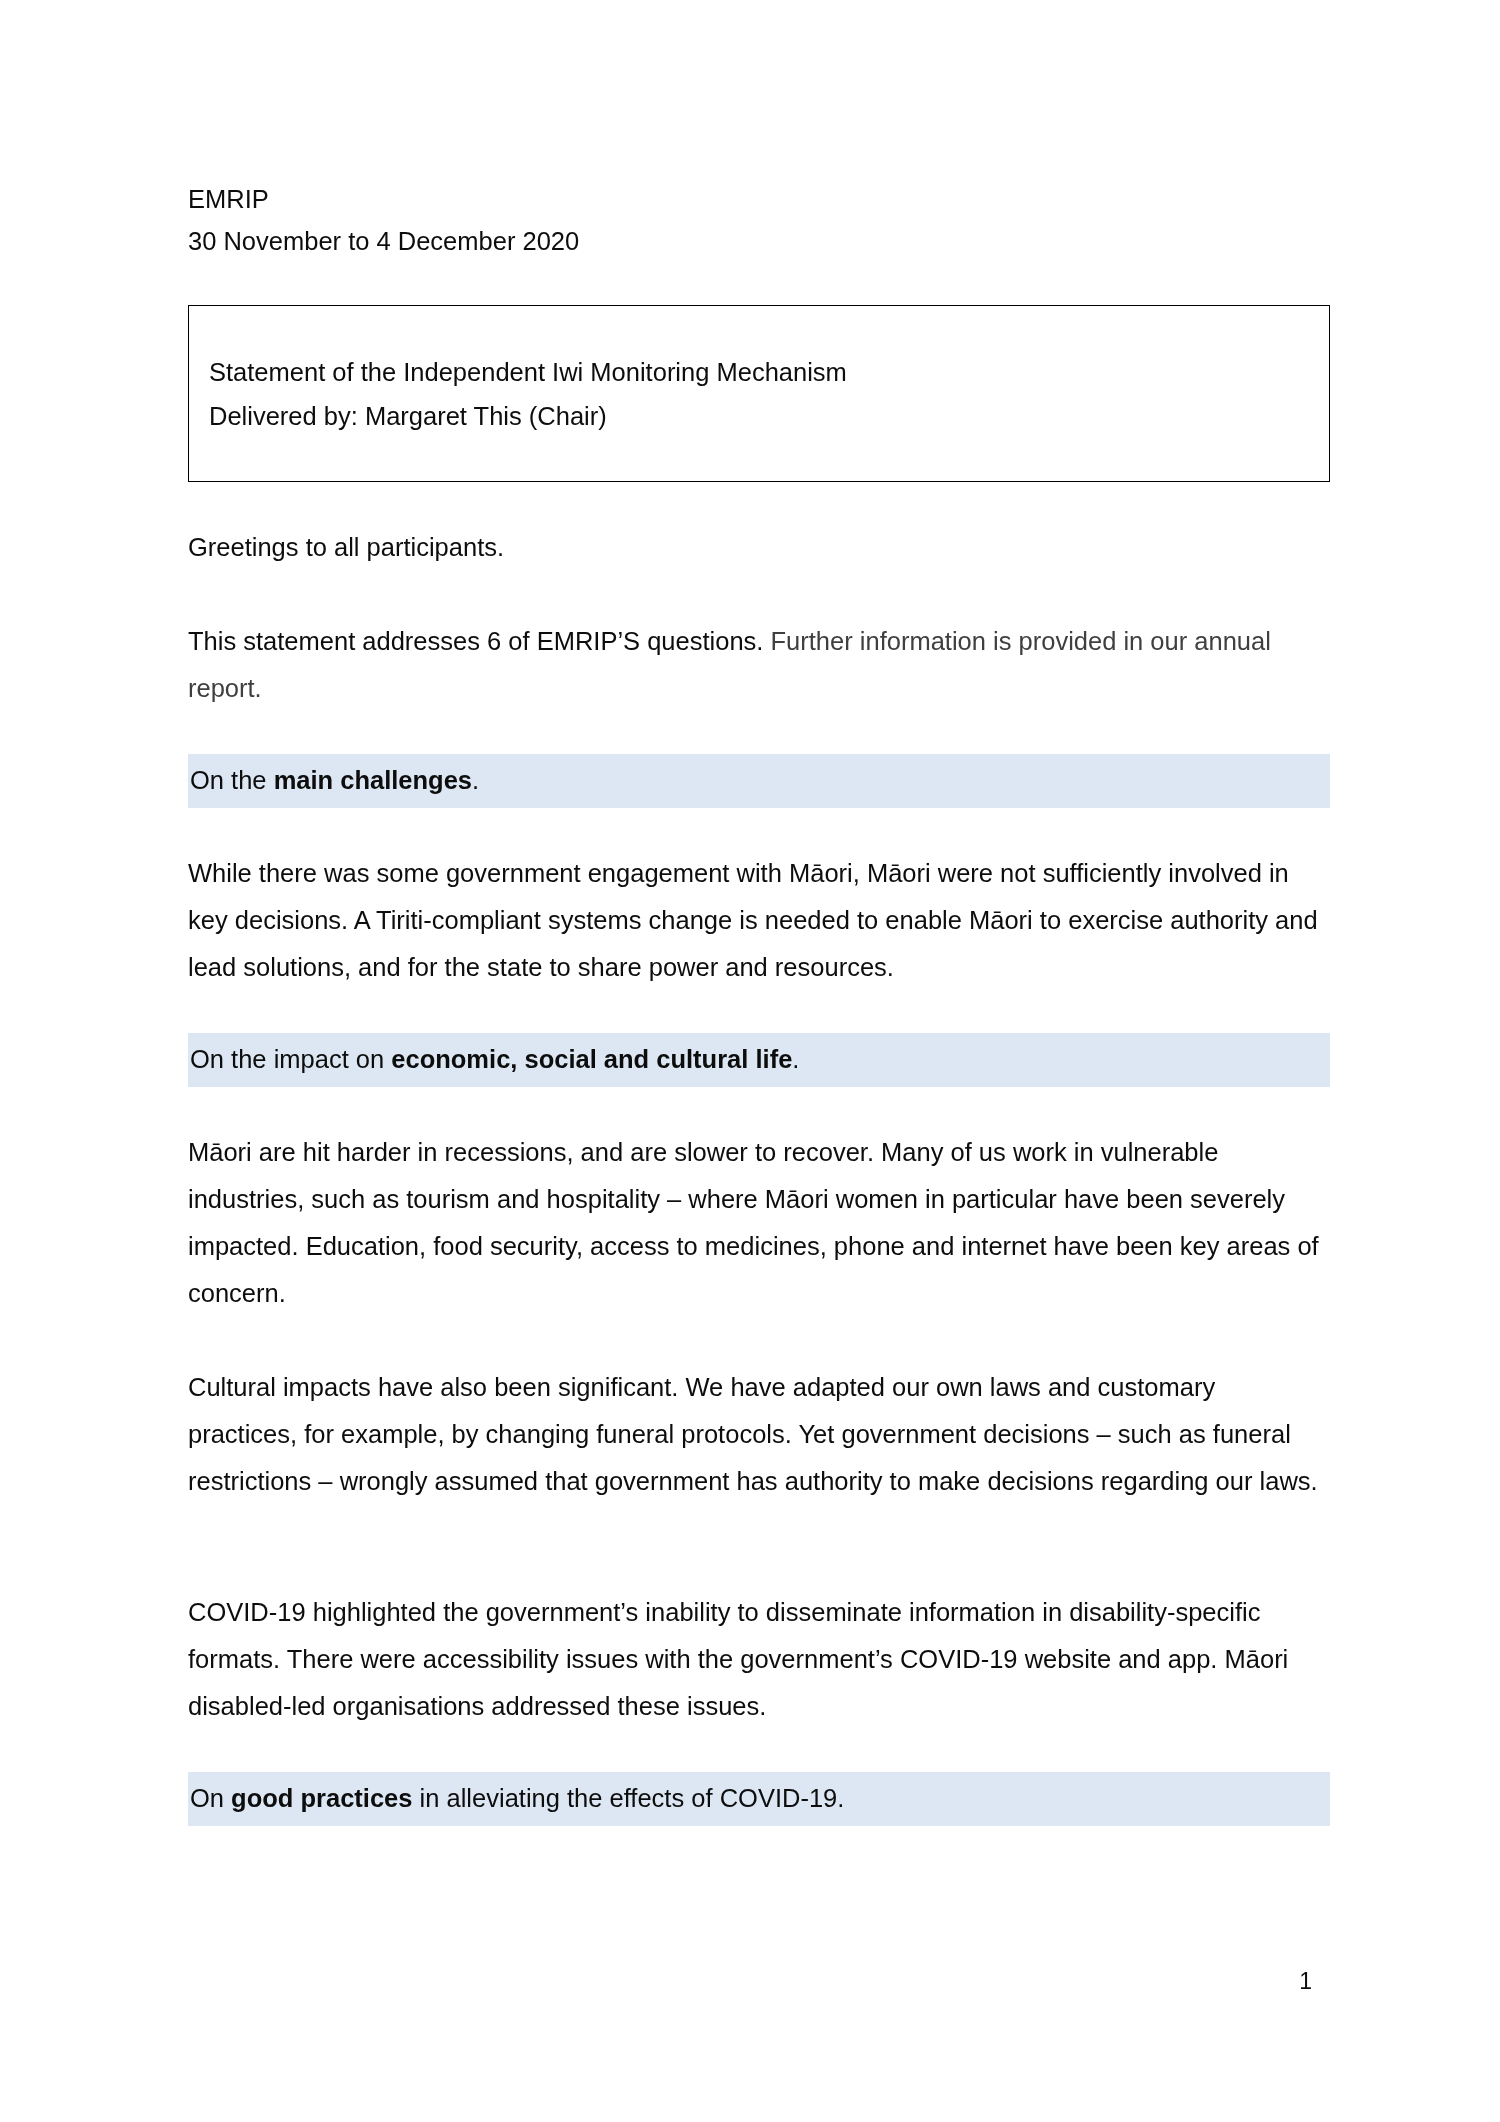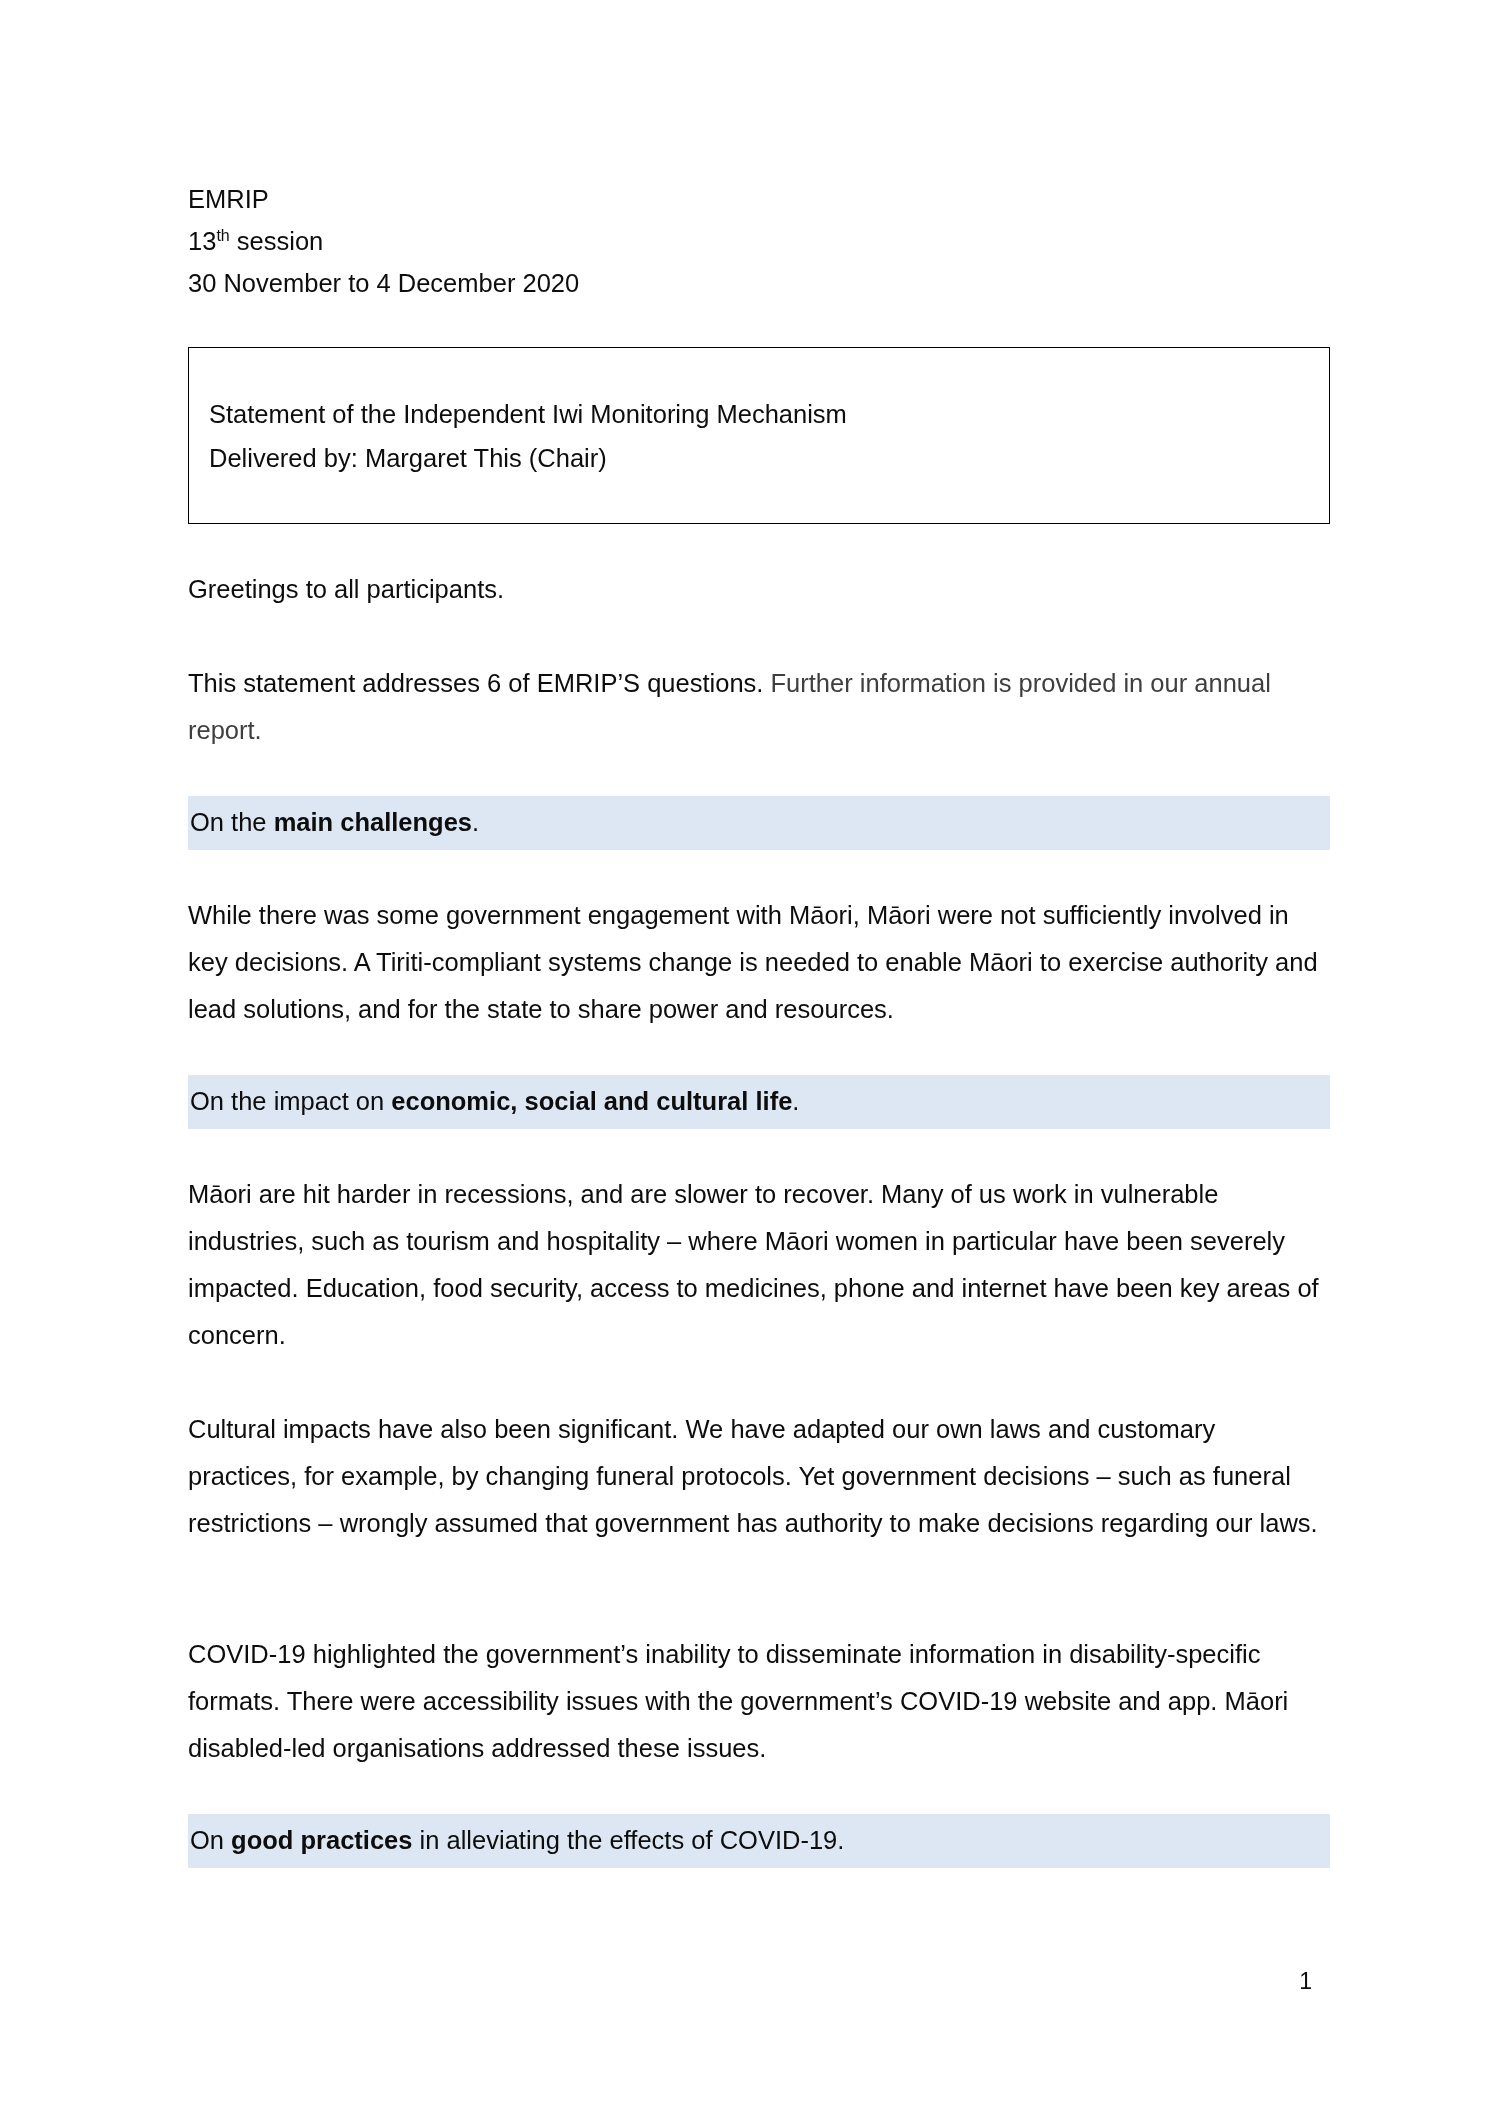--- a/index.html
+++ b/index.html
@@ -102,21 +102,20 @@
   }
 </style>
 </head>
 <body>
 
 <div class="page">
 
   <div class="content">
 
     <div class="meta"><span>EMRIP</span></div>
-    <div class="meta"><span>13</span><sup>th</sup><span> session</span></div>
     <div class="meta"><span>30 November to 4 December 2020</span></div>
 
     <div class="title-box">
       <div class="line">Statement of the Independent Iwi Monitoring Mechanism</div>
       <div class="line">Delivered by: Margaret This (Chair)</div>
     </div>
 
     <div class="gap-greeting"></div>
 
     <p class="para">Greetings to all participants.</p>

